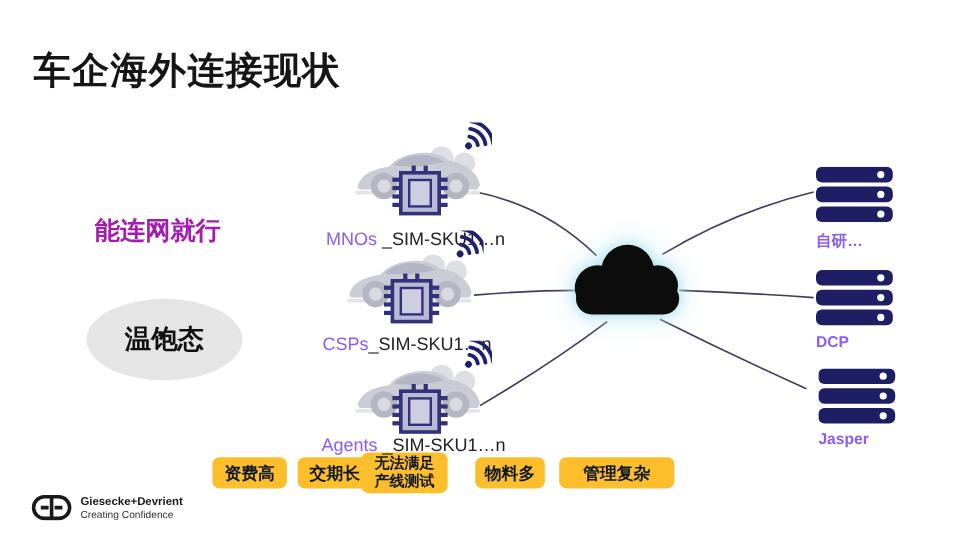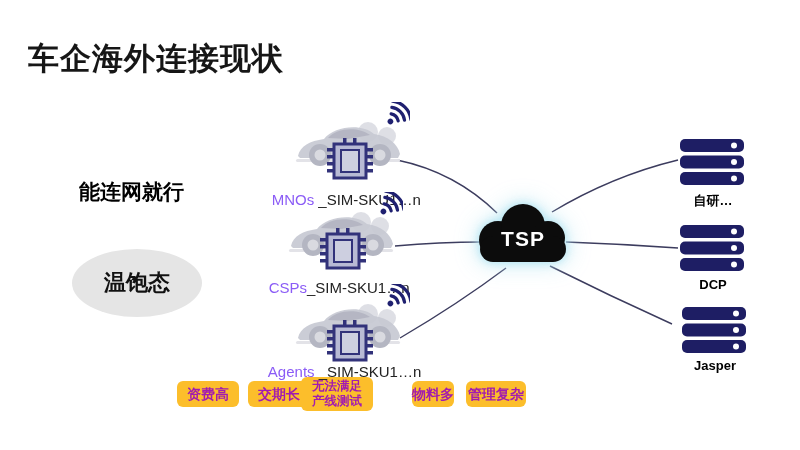--- a/index.html
+++ b/index.html
@@ -8,41 +8,41 @@
     position: relative; width: 800px; height: 450px;
     background: #ffffff; overflow: hidden;
     font-family: Liberation Sans, sans-serif;
   }
   .abs { position: absolute; }
   .title {
     left: 28px; top: 38px; font-size: 31px; font-weight: bold;
     color: #161616; letter-spacing: 1px;
   }
   .tagline {
-    left: 79px; top: 178px; font-size: 21px; font-weight: bold; color: #000000;
+    left: 79px; top: 178px; font-size: 21px; font-weight: bold; color: #a21caf;
   }
   .state-ellipse {
     left: 72px; top: 249px; width: 130px; height: 68px;
     background: #e5e5e5; border-radius: 50%;
     display: flex; align-items: center; justify-content: center;
     font-size: 22px; font-weight: bold; color: #111;
   }
   .car-label {
     font-size: 15px; font-weight: 500; white-space: pre; color: #222;
   }
   .car-label .prefix { color: #8b5cf6; }
   .server-label {
-    width: 66px; text-align: center; font-size: 13px; font-weight: bold; color: #000000;
+    width: 66px; font-size: 13px; font-weight: bold; color: #8b5cf6;
   }
   .cloud-label {
     left: 468px; top: 227px; width: 110px; text-align: center;
     font-size: 21px; font-weight: bold; color: #ffffff; letter-spacing: 1px;
   }
   .pain-box {
-    background: #fcbe2b; border-radius: 6px; color: #a21caf;
+    background: #fcbe2b; border-radius: 6px; color: #0f172a;
     font-size: 14px; font-weight: bold;
     display: flex; align-items: center; justify-content: center;
     white-space: pre-line; line-height: 1.2;
   }
   .pain-box.small { font-size: 12.5px; }
   .cloud-svg { filter: drop-shadow(0 0 5px rgba(170,225,240,.95)) drop-shadow(0 0 11px rgba(185,230,242,.8)); }
   .logo { left: 26px; top: 412px; display: flex; align-items: center; gap: 7px; }
   .logo-name { font-size: 9.5px; font-weight: bold; color: #1a1a1a; }
   .logo-slogan { font-size: 8.5px; color: #333; }
   svg { display: block; }
@@ -131,38 +131,48 @@
   <div class="abs car-label" style="left:252px;top:346px;z-index:2">
     <span class="prefix">Agents</span><span class="rest"> _SIM-SKU1…n</span>
   </div>
 
   <svg class="abs cloud-svg" style="left:468px;top:198px;z-index:3" width="110" height="76" viewBox="0 0 110 76" fill="#0c0c0c">
     <circle cx="30" cy="42" r="19"></circle>
     <circle cx="55" cy="28" r="22"></circle>
     <circle cx="80" cy="40" r="17"></circle>
     <rect x="12" y="38" width="86" height="26" rx="13"></rect>
   </svg>
-  <div class="abs cloud-label" style="z-index:4">TSP</div>
 
   <svg class="abs" style="left:680px;top:139px;z-index:2" width="66" height="50" viewBox="0 0 66 50">
       <use href="#server-shape"></use>
     </svg>
   <div class="abs server-label" style="left:680px;top:192px">自研…</div>
 
   <svg class="abs" style="left:680px;top:225px;z-index:2" width="66" height="50" viewBox="0 0 66 50">
       <use href="#server-shape"></use>
     </svg>
   <div class="abs server-label" style="left:680px;top:277px">DCP</div>
 
   <svg class="abs" style="left:682px;top:307px;z-index:2" width="66" height="50" viewBox="0 0 66 50">
       <use href="#server-shape"></use>
     </svg>
   <div class="abs server-label" style="left:682px;top:358px">Jasper</div>
 
   <div class="abs pain-box" style="left:177px;top:381px;width:62px;height:26px">资费高</div>
   <div class="abs pain-box" style="left:248px;top:381px;width:62px;height:26px">交期长</div>
   <div class="abs pain-box small" style="left:301px;top:377px;width:72px;height:34px">无法满足
 产线测试</div>
-  <div class="abs pain-box" style="left:412px;top:381px;width:42px;height:26px">物料多</div>
-  <div class="abs pain-box" style="left:466px;top:381px;width:60px;height:26px">管理复杂</div>
+  <div class="abs pain-box" style="left:396px;top:381px;width:58px;height:26px">物料多</div>
+  <div class="abs pain-box" style="left:466px;top:381px;width:96px;height:26px">管理复杂</div>
 
+  <div class="abs logo">
+    <svg width="34" height="22" viewBox="0 0 34 22" fill="none" stroke="#1a1a1a">
+      <rect x="2" y="2" width="30" height="18" rx="9" stroke-width="3"></rect>
+      <path d="M17 2 V20" stroke-width="3"></path>
+      <path d="M8 11 H14.5 M19.5 11 H26" stroke-width="3"></path>
+    </svg>
+    <div>
+      <div class="logo-name">Giesecke+Devrient</div>
+      <div class="logo-slogan">Creating Confidence</div>
+    </div>
+  </div>
 
 </div>
 
 </body></html>

